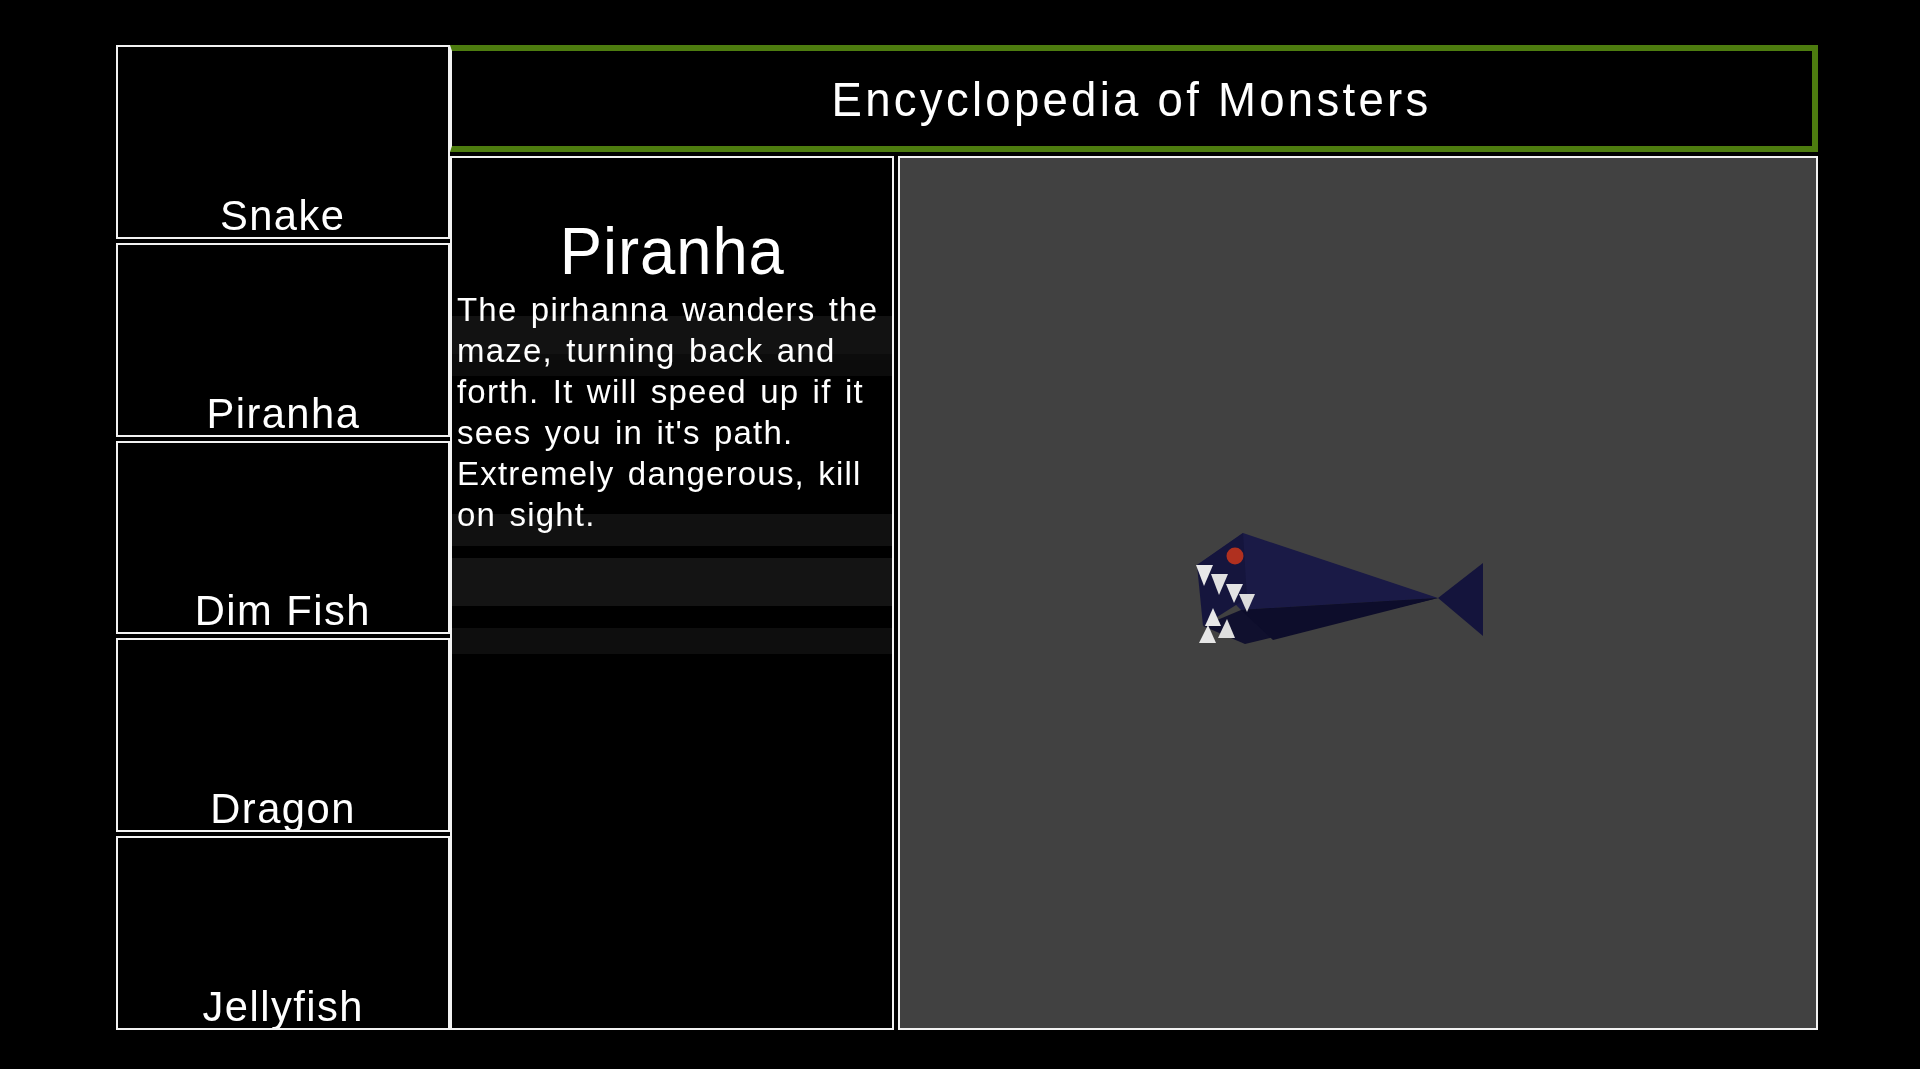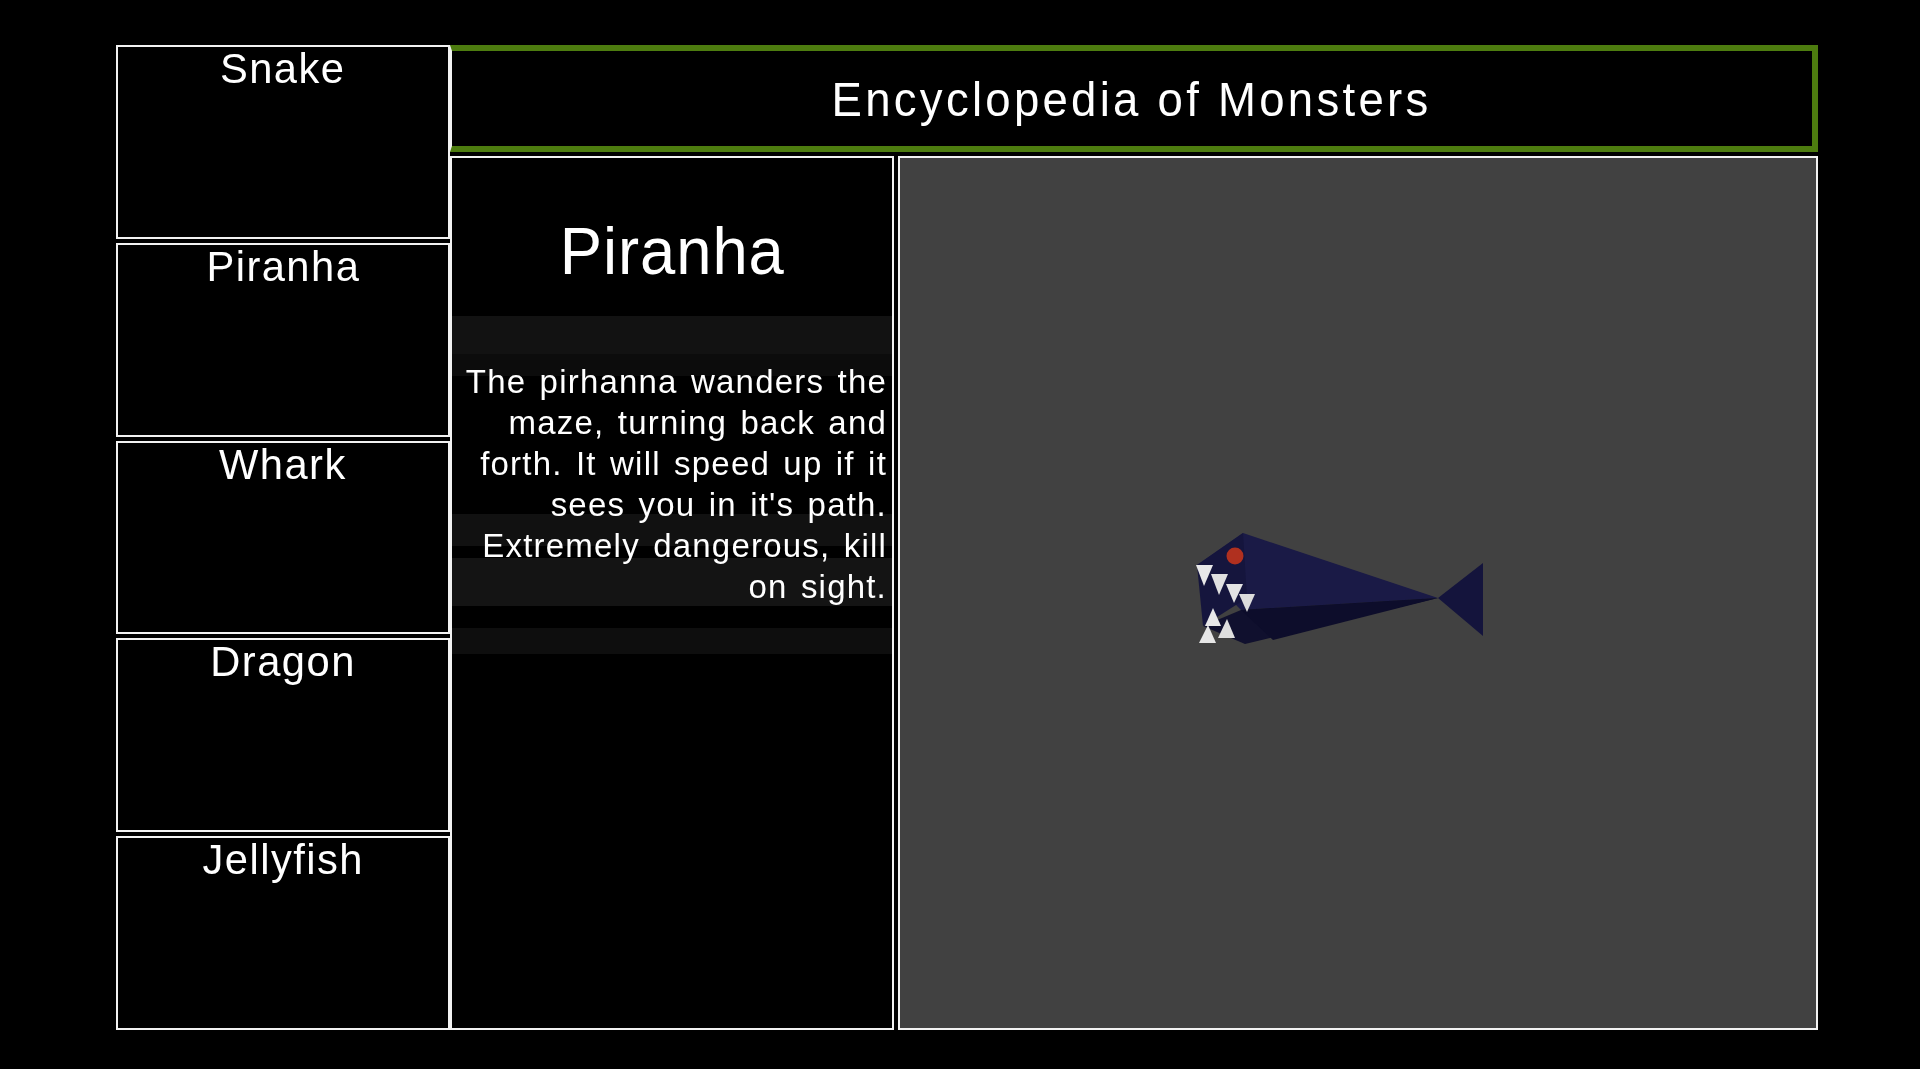--- a/index.html
+++ b/index.html
@@ -45,21 +45,21 @@
     background: #000000;
   }
 
   .sidebar-item {
     box-sizing: border-box;
     flex: 1 1 0;
     border: 2px solid #f2f2f2;
     margin-bottom: 4px;
     background: #000000;
     display: flex;
-    align-items: flex-start;
+    align-items: flex-end;
     justify-content: center;
     overflow: hidden;
     margin-left: 28px;
   }
   .sidebar-item:last-child { margin-bottom: 0; }
 
   .sidebar-label {
     color: #ffffff;
     font-size: 43px;
     font-weight: 300;
@@ -148,23 +148,22 @@
   }
 
   .monster-desc {
     position: relative;
     z-index: 2;
     color: #ffffff;
     font-size: 33px;
     font-weight: 300;
     letter-spacing: 1.2px;
     line-height: 41px;
-    margin-top: 72px;
     width: 430px;
-    text-align: right;
+    text-align: left;
     word-spacing: 3px;
     white-space: pre-line;
   }
 
   
   .preview-panel {
     box-sizing: border-box;
     flex: 1 1 auto;
     border: 2px solid #f2f2f2;
     border-left: 2px solid #f2f2f2;
@@ -196,24 +195,24 @@
     <div class="sidebar">
 
       <div class="sidebar-item">
         <span class="sidebar-label">Snake</span>
       </div>
 
       <div class="sidebar-item">
         <span class="sidebar-label">Piranha</span>
       </div>
 
-      <div class="sidebar-item">
-        <span class="sidebar-label">Whark</span>
-      </div>
-
+
+      <div class="sidebar-item">
+        <span class="sidebar-label">Dim Fish</span>
+      </div>
 
 
       <div class="sidebar-item">
         <span class="sidebar-label">Dragon</span>
       </div>
 
       <div class="sidebar-item">
         <span class="sidebar-label">Jellyfish</span>
       </div>
 

